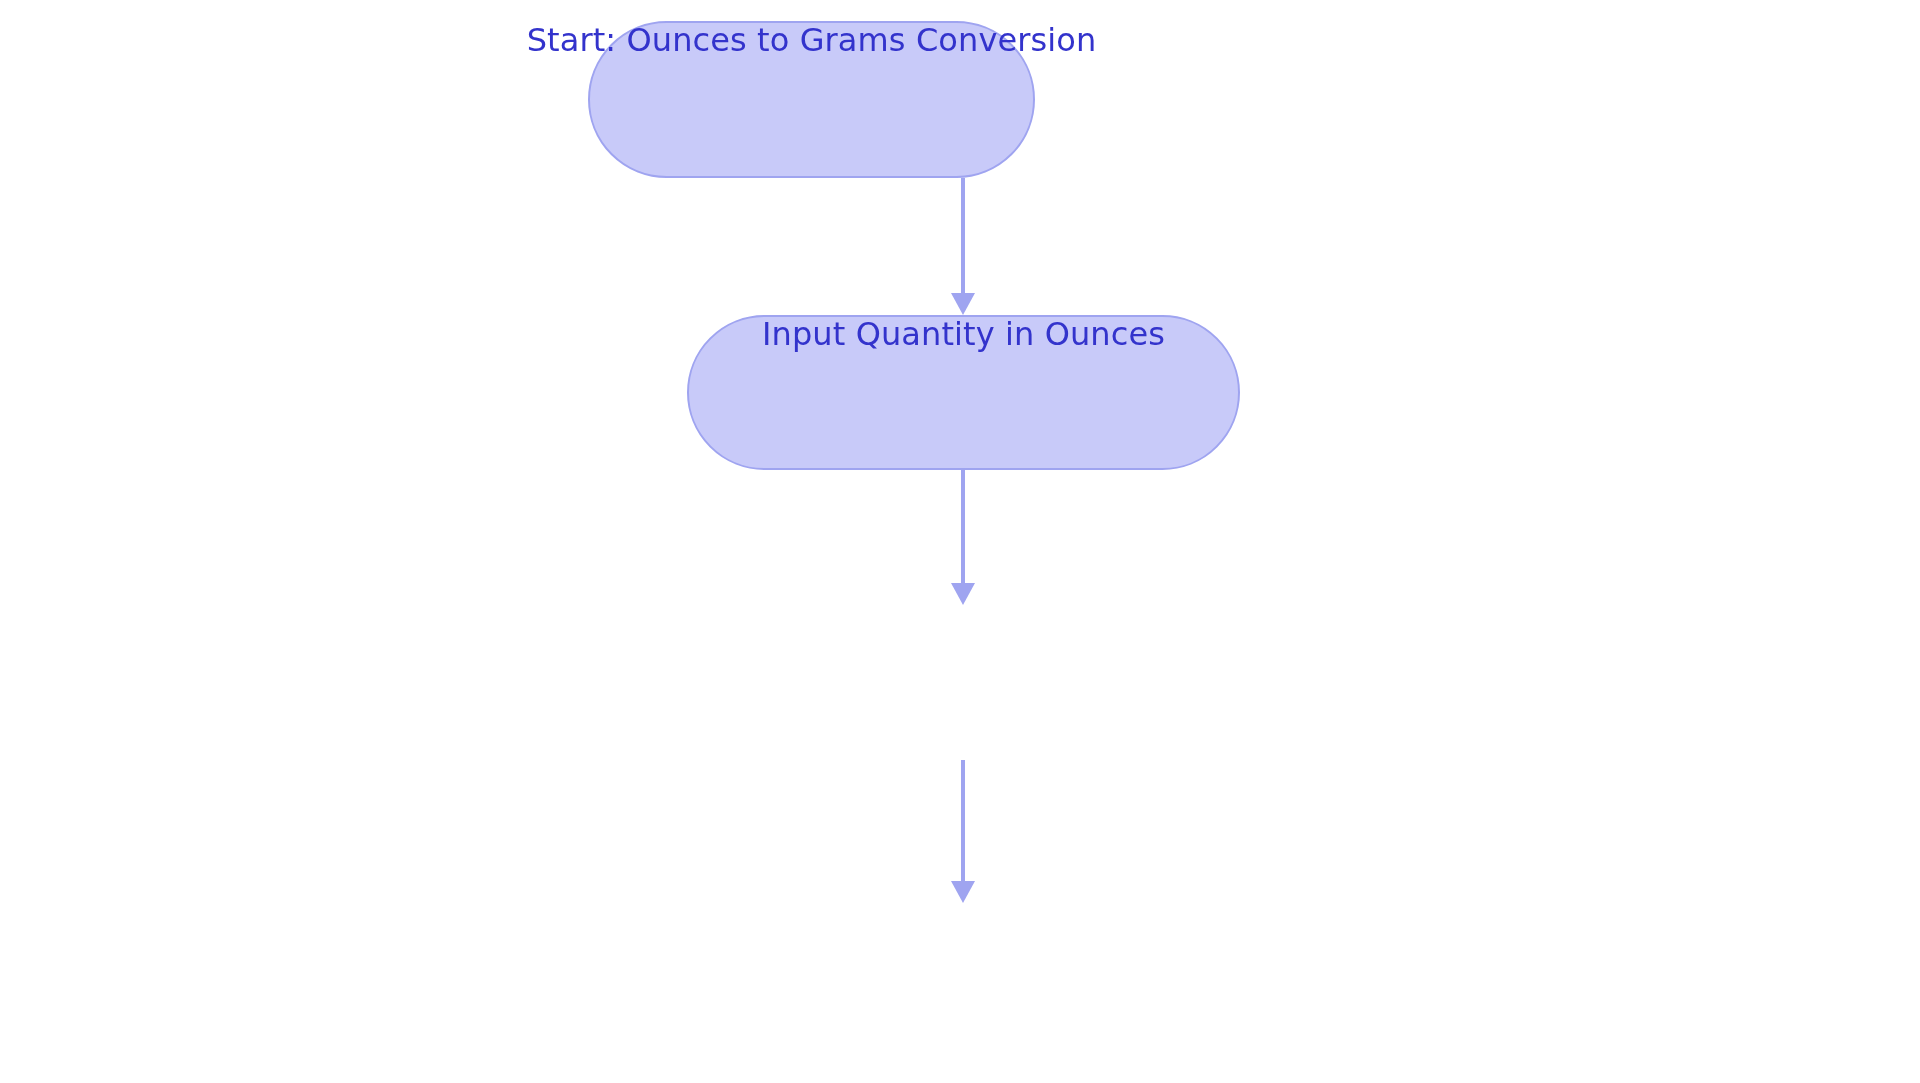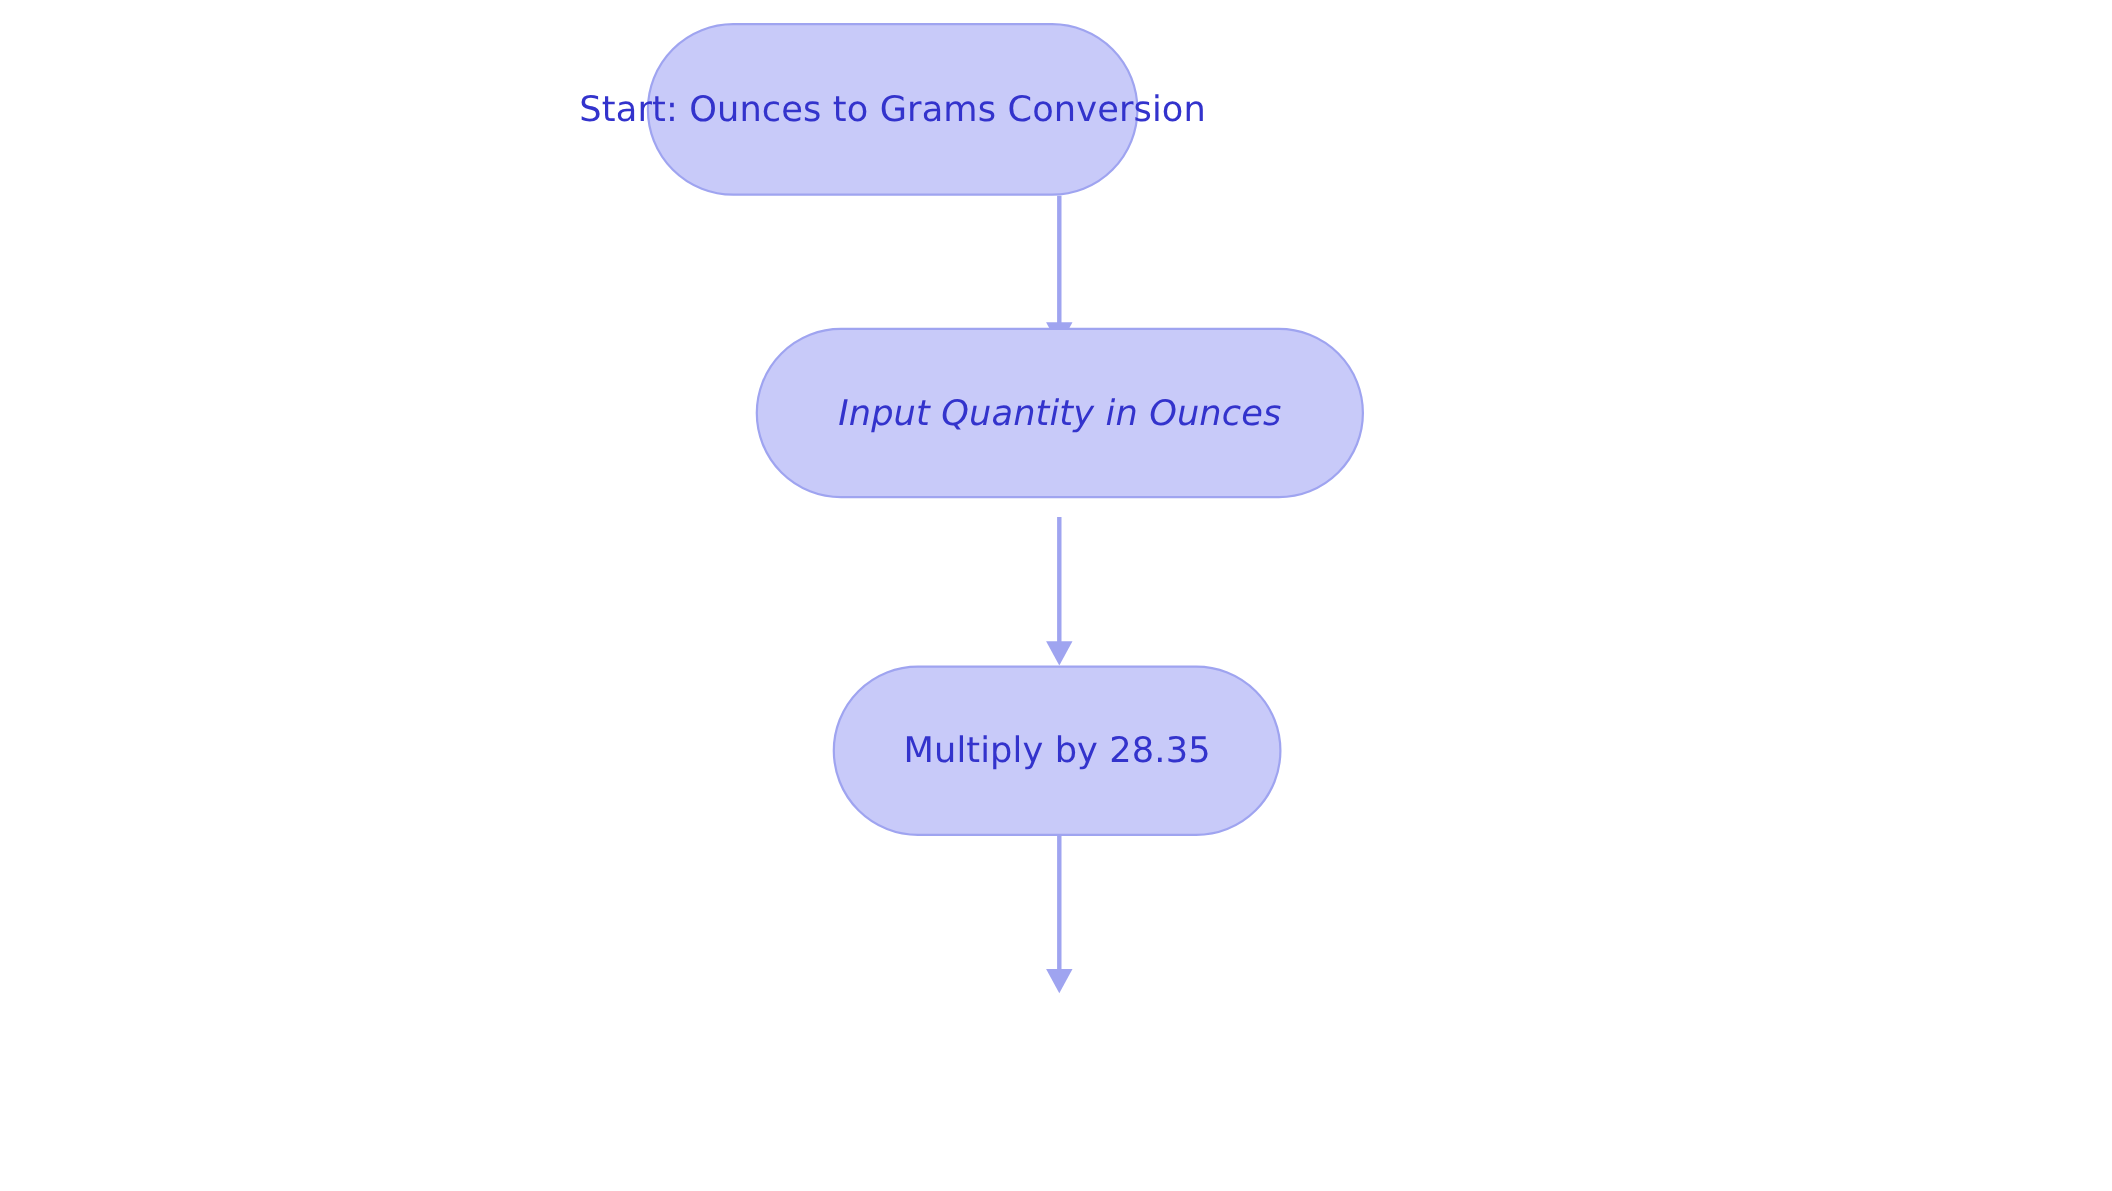--- a/index.html
+++ b/index.html
@@ -15,21 +15,21 @@
     position: relative;
     width: 1920px;
     height: 1083px;
     background: #ffffff;
     overflow: hidden;
   }
   .flow-node {
     position: absolute;
     box-sizing: border-box;
     display: flex;
-    align-items: center;
+    align-items: flex-start;
     justify-content: center;
     background: #c8caf9;
     border: 2px solid #9fa4f0;
     border-radius: 999px;
     color: #3333cc;
     font-size: 32px;
     font-weight: 400;
     letter-spacing: 0.1px;
     line-height: 1.1;
     white-space: nowrap;
@@ -75,20 +75,17 @@
     <div class="edge-head" style="top: 113px; border-top-color: rgb(159, 164, 240);"></div>
   </div>
   <div class="edge" style="left: 961px; top: 760px; width: 4px; height: 143px;">
     <div class="edge-line" style="height: 123px; background: rgb(159, 164, 240);"></div>
     <div class="edge-head" style="top: 121px; border-top-color: rgb(159, 164, 240);"></div>
   </div>
 
   <div class="flow-node" style="left: 588px; top: 21px; width: 447px; height: 157px; background: rgb(200, 202, 249); border-color: rgb(159, 164, 240); color: rgb(51, 51, 204);">
     <span class="node-label">Start: Ounces to Grams Conversion</span>
   </div>
-  <div class="flow-node" style="left: 687px; top: 298px; width: 553px; height: 155px; background: rgb(200, 202, 249); border-color: rgb(159, 164, 240); color: rgb(51, 51, 204); font-style: italic;">
+  <div class="flow-node" style="left: 687px; top: 315px; width: 553px; height: 155px; background: rgb(200, 202, 249); border-color: rgb(159, 164, 240); color: rgb(51, 51, 204);">
     <span class="node-label">Input Quantity in Ounces</span>
-  </div>
-  <div class="flow-node" style="left: 757px; top: 605px; width: 408px; height: 155px; background: rgb(200, 202, 249); border-color: rgb(159, 164, 240); color: rgb(51, 51, 204);">
-    <span class="node-label">Multiply by 28.35</span>
   </div>
 
 </div>
 
 </body></html>

